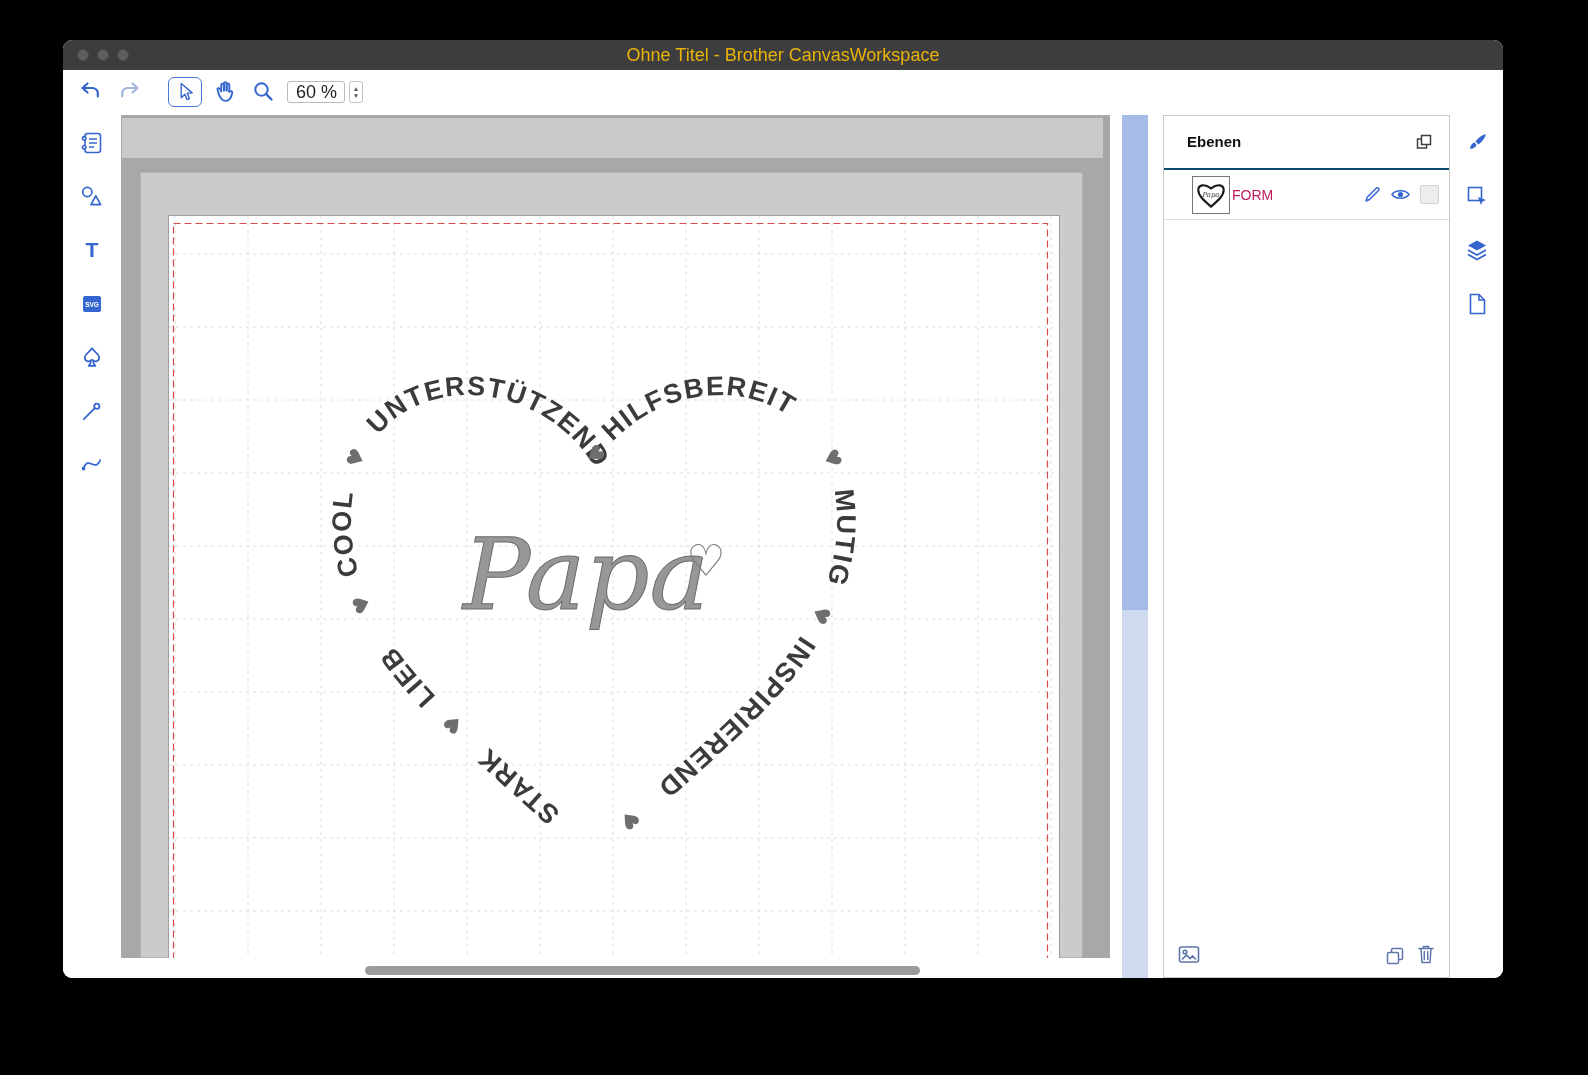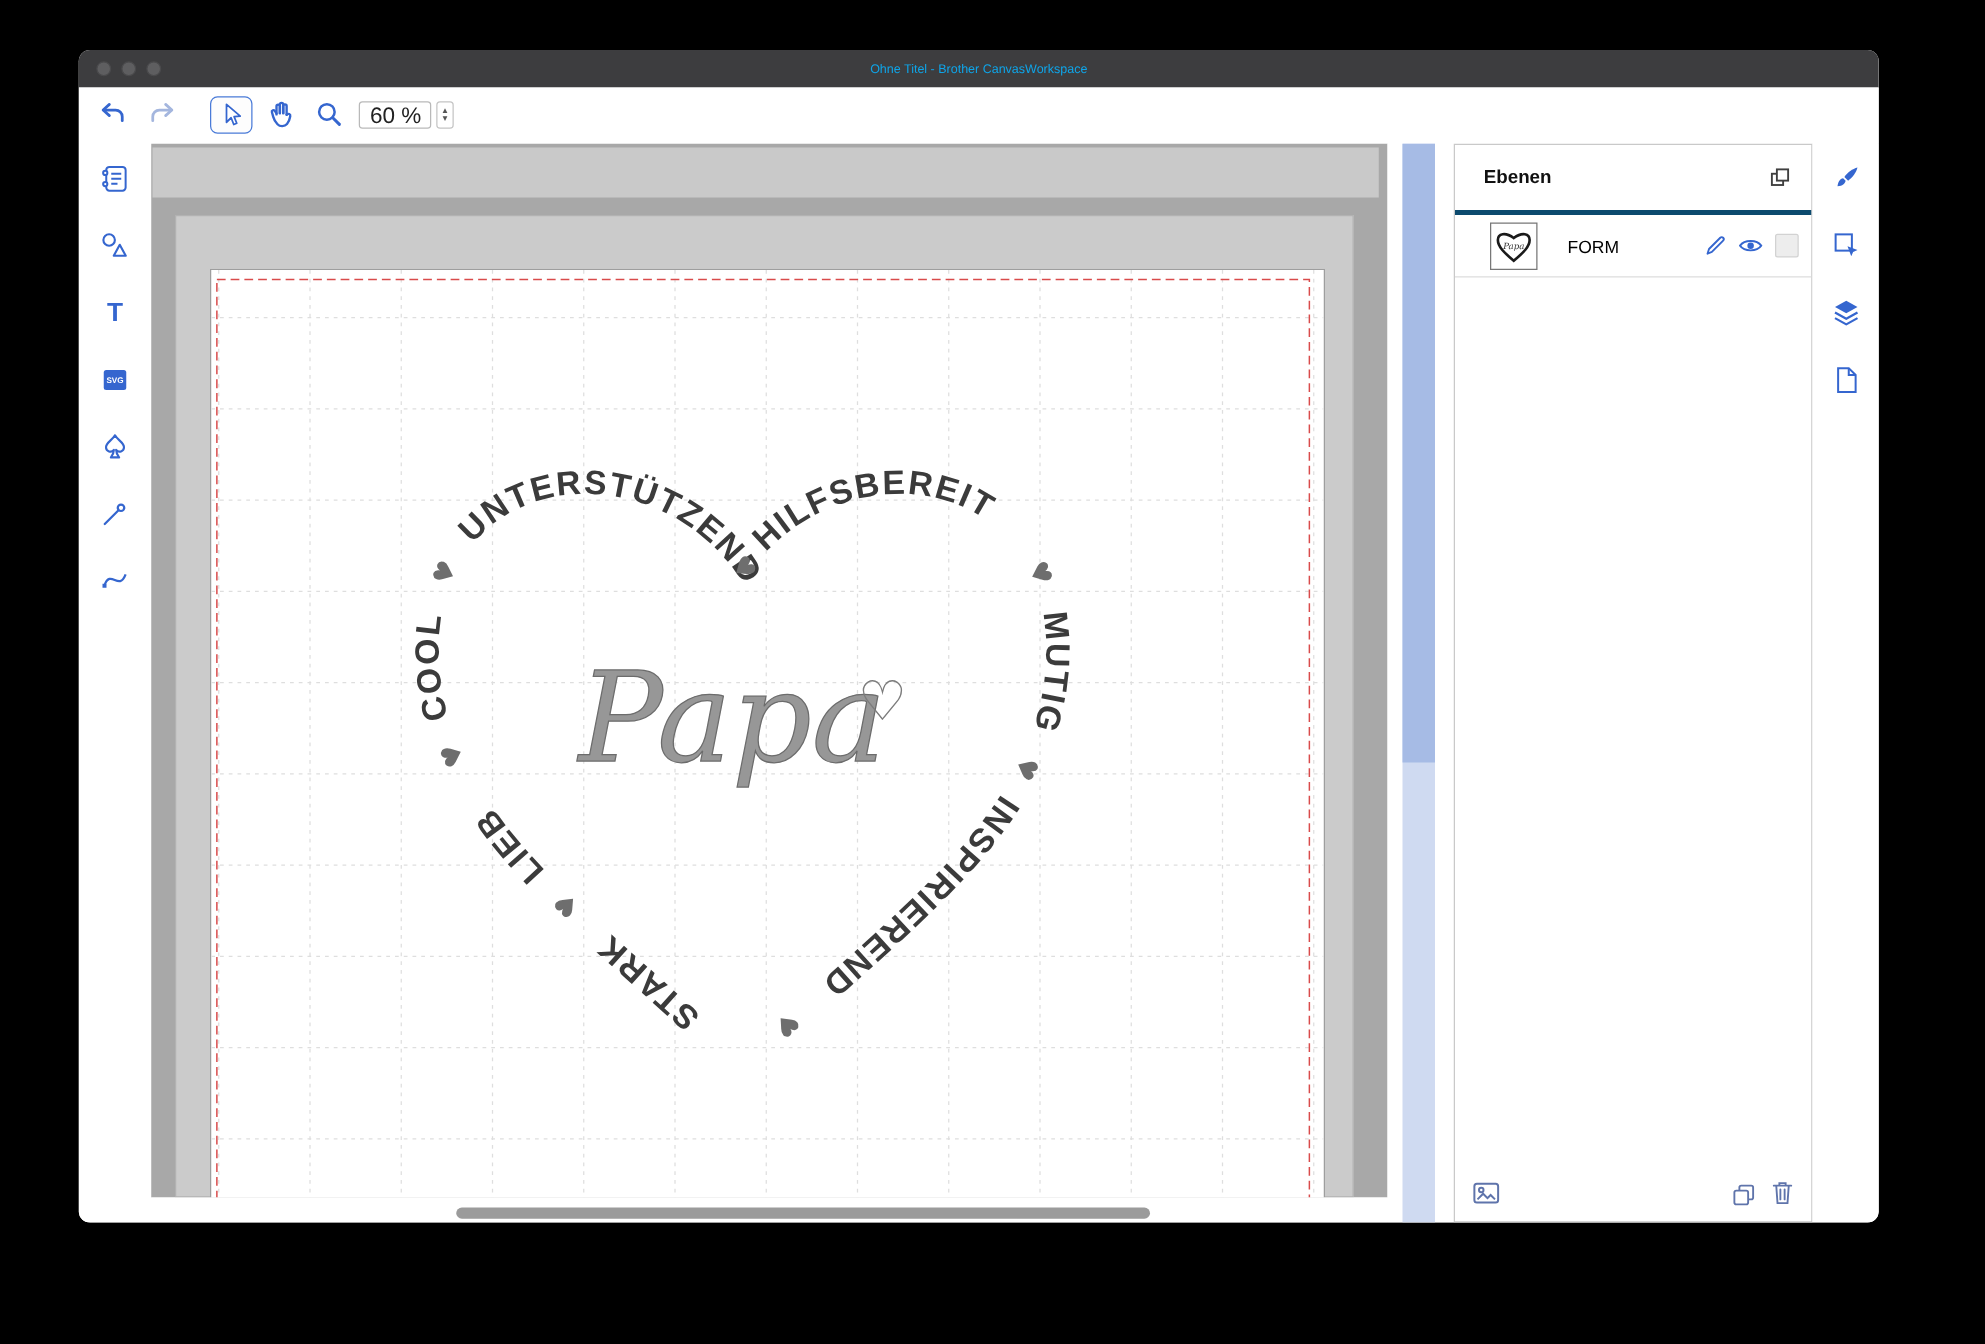--- a/index.html
+++ b/index.html
@@ -9,21 +9,21 @@
   }
   .window {
     position:absolute; left:63px; top:40px; width:1440px; height:938px;
     background:#fff; border-radius:9px; overflow:hidden;
   }
   
   .titlebar {
     height:30px; background:#3d3d3f; position:relative;
     display:flex; align-items:center; justify-content:center;
   }
-  .title { color:#0ea5e9; font-size:10px; }
+  .title { color:#eab308; font-size:18px; }
   .traffic { position:absolute; left:14px; top:9px; display:flex; gap:8px; }
   .light { width:12px; height:12px; border-radius:50%; background:#5e5e60; border:1px solid #4a4a4c; box-sizing:border-box; }
   
   .toolbar { height:45px; background:#fff; position:relative; }
   .tb-abs { position:absolute; }
   .tool-sel {
     left:105px; top:7px; width:34px; height:30px; border:1.5px solid #4a7bd8;
     border-radius:6px; background:#fdfdfd; box-sizing:border-box;
     display:flex; align-items:center; justify-content:center;
   }
@@ -50,26 +50,26 @@
   .mat { position:absolute; left:19px; top:57px; width:943px; bottom:0; background:#cbcbcb; border:1px solid #b2b2b2; box-sizing:border-box; }
   .artboard { position:absolute; left:47px; top:100px; width:890px; height:743px; background:#fff; border:1px solid #9e9e9e; }
   .board-svg { display:block; }
   .bottom-strip { flex:1; background:#fff; position:relative; }
   .hbar { position:absolute; left:244px; top:8px; width:555px; height:9px; border-radius:5px; background:#9b9b9b; }
   .scroll-gap { width:53px; background:#fff; position:relative; }
   .vtrack { position:absolute; left:12px; top:0; bottom:0; width:26px; background:#cfdaf1; }
   .vthumb { position:absolute; left:0; top:0; width:26px; height:495px; background:#a6bbe5; }
   
   .layers-panel { width:287px; background:#fff; border:1px solid #c9c9c9; box-sizing:border-box; position:relative; }
-  .panel-header { height:52px; border-bottom:4px solid #0c4a6e; position:relative; }
+  .panel-header { height:52px; border-bottom:2px solid #0c4a6e; position:relative; }
   .panel-title { position:absolute; left:23px; top:17px; font-size:15px; font-weight:bold; color:#111; }
   .panel-header-btn { position:absolute; right:16px; top:17px; width:18px; height:18px; }
   .layer-row { height:50px; border-bottom:1px solid #ddd; display:flex; align-items:center; padding:0 10px 0 28px; box-sizing:border-box; }
   .layer-thumb { width:38px; height:38px; border:1px solid #777; background:#fff; box-sizing:border-box; }
-  .layer-name { margin-left:24px; font-size:14px; color:#000000; }
+  .layer-name { margin-left:2px; font-size:14px; color:#be185d; }
   .row-icons { margin-left:auto; display:flex; align-items:center; gap:9px; }
   .chip { width:17px; height:17px; background:#ededed; border:1px solid #d2d2d2; border-radius:2px; }
   .panel-bottom { position:absolute; left:0; right:0; bottom:6px; height:30px; }
   .pb-left { position:absolute; left:13px; top:2px; }
   .pb-dup { position:absolute; right:44px; top:5px; }
   .pb-trash { position:absolute; right:12px; top:2px; }
   
   .right-strip { width:53px; background:#fff; position:relative; }
   .rs-btn { position:absolute; left:15px; width:24px; height:24px; }
   

